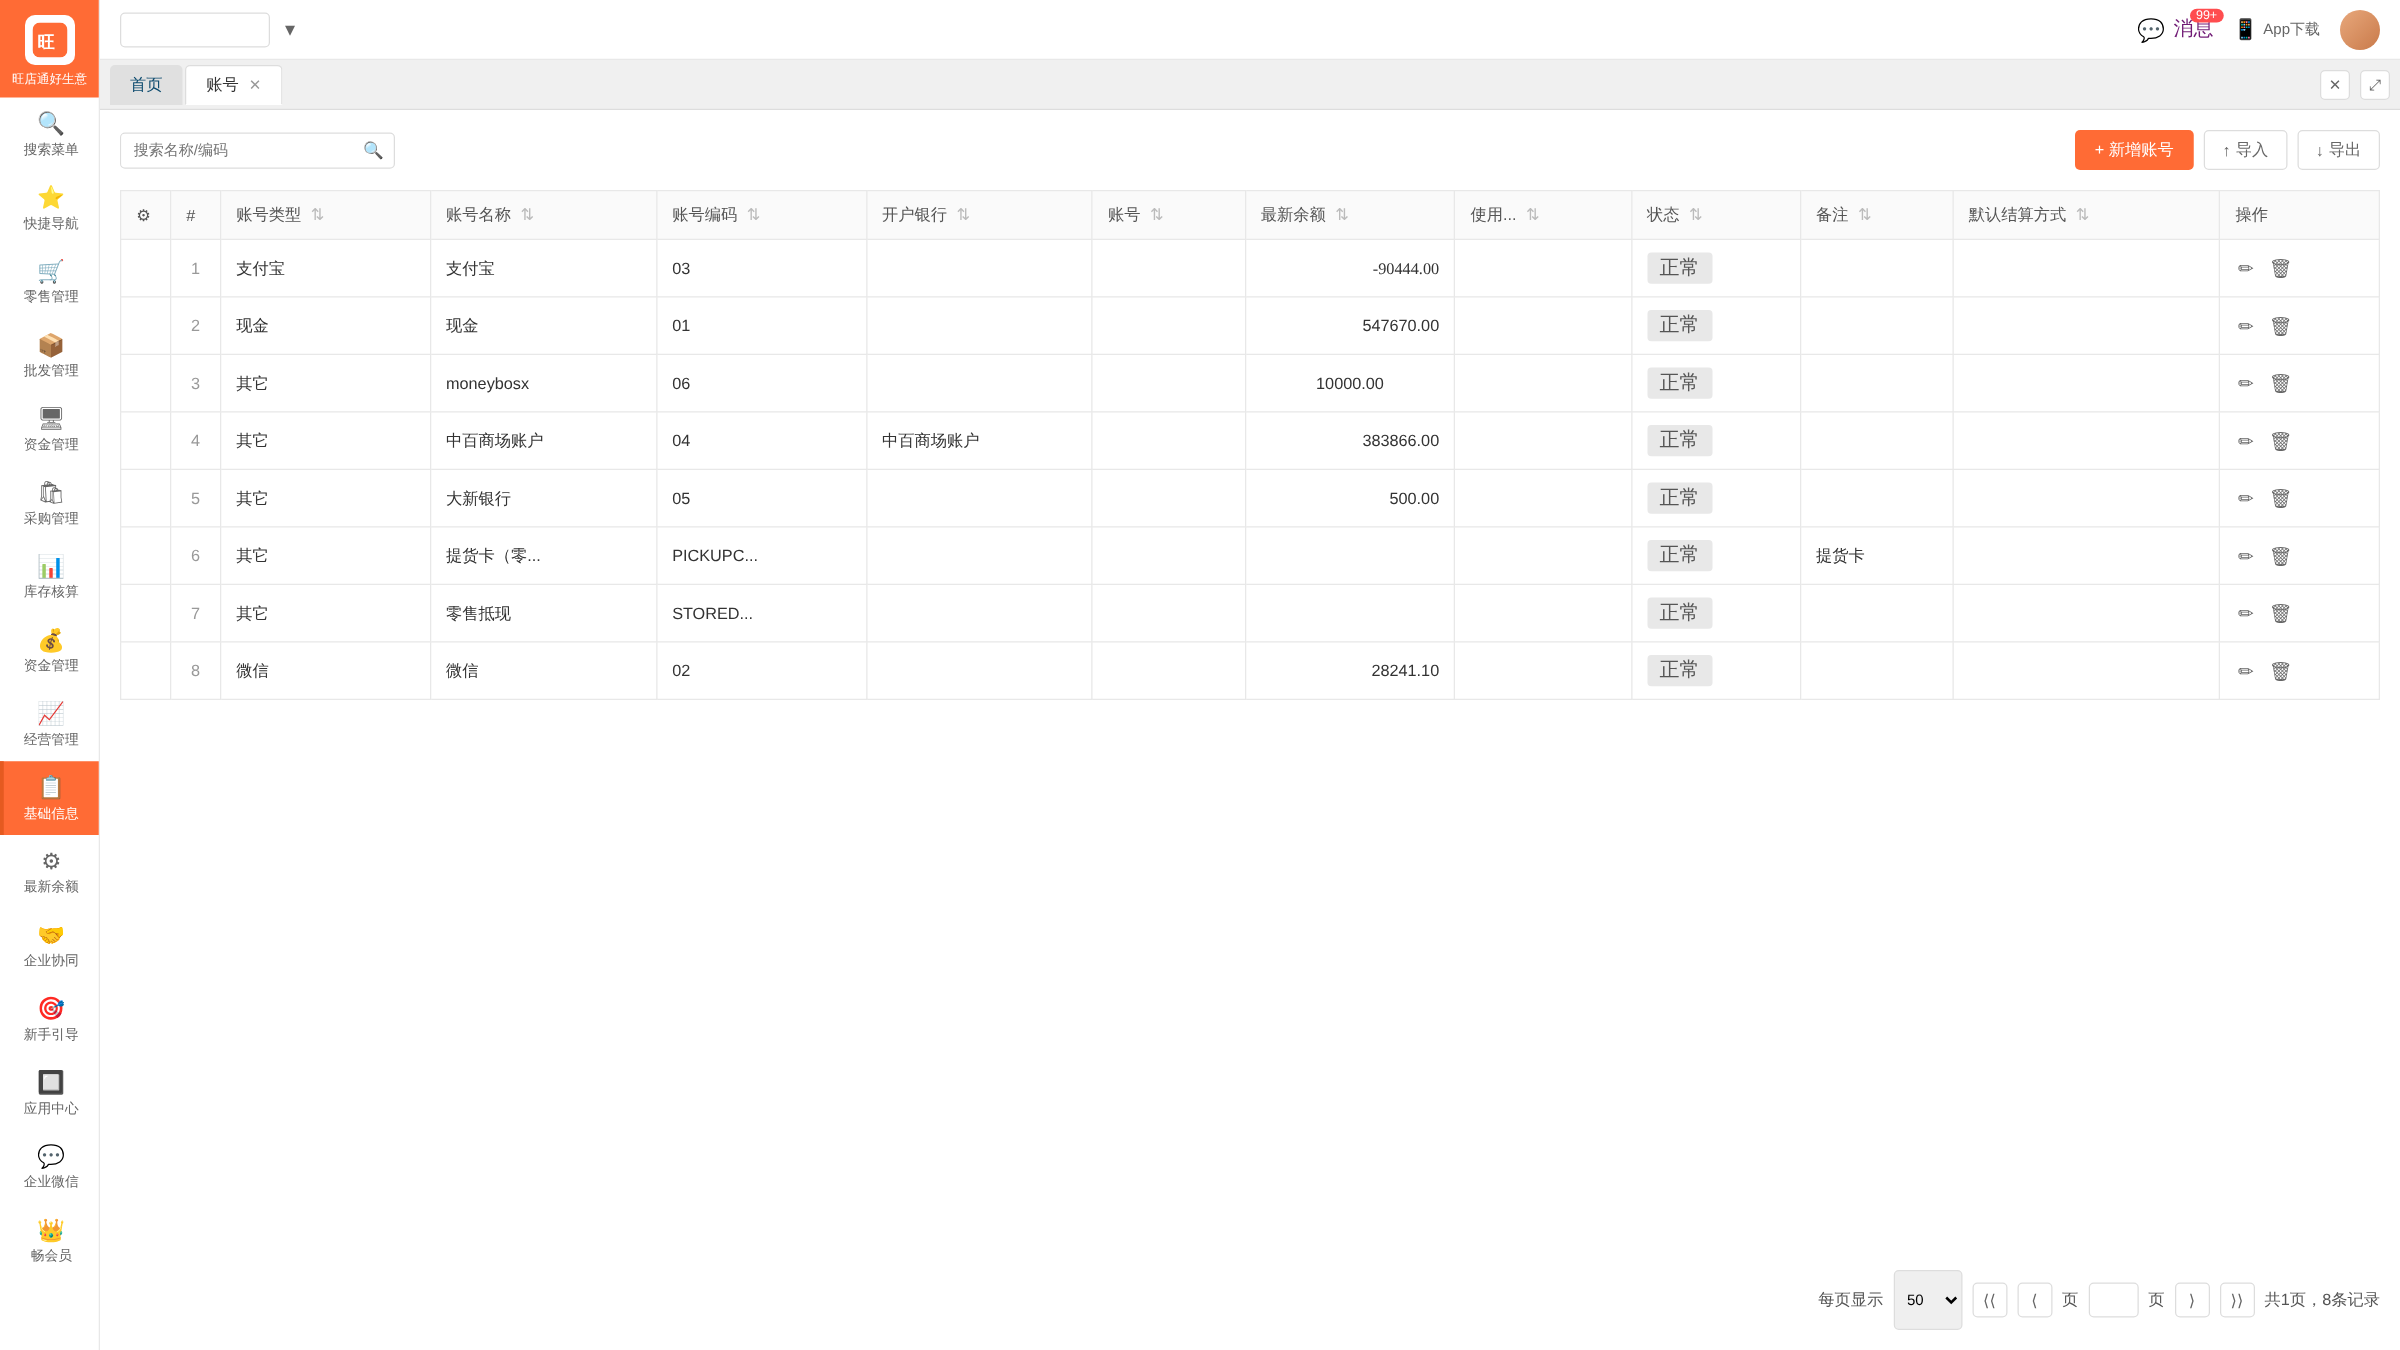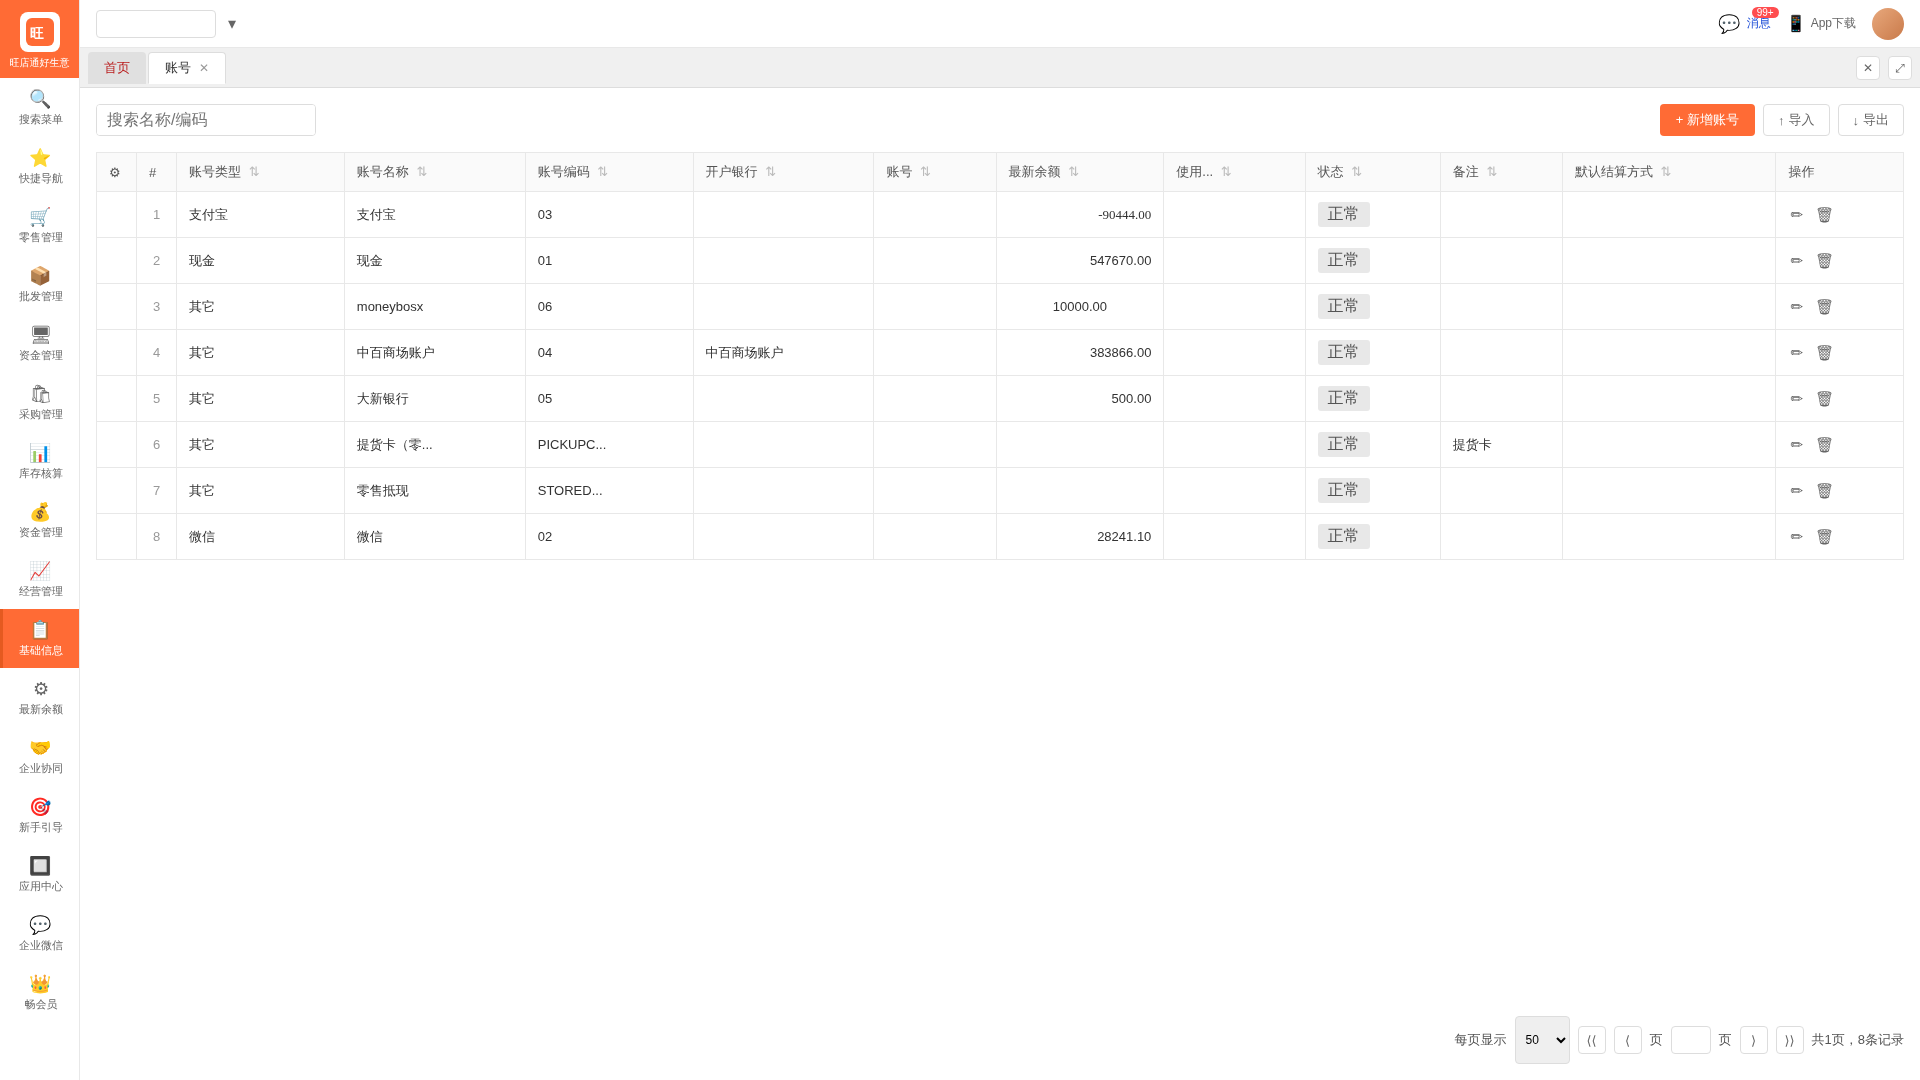--- a/index.html
+++ b/index.html
@@ -99,21 +99,21 @@
     }
     .tab-item {
       height: 32px;
       padding: 0 16px;
       border-radius: 4px 4px 0 0;
       display: flex;
       align-items: center;
       gap: 8px;
       cursor: pointer;
       font-size: 13px;
-      color: #b91c1c;
+      color: #0c4a6e;
       background: #e0e0e0;
       margin-right: 2px;
     }
     .tab-item.active {
       background: #fff;
       color: #333;
       border: 1px solid #ddd;
       border-bottom: 1px solid #fff;
     }
     .tab-close { color: #999; font-size: 12px; cursor: pointer; }
@@ -142,21 +142,21 @@
       align-items: center;
       border: 1px solid #ddd;
       border-radius: 4px;
       overflow: hidden;
       width: 220px;
     }
     .search-box input {
       border: none;
       outline: none;
       padding: 6px 10px;
-      font-size: 16px;
+      font-size: 12px;
       flex: 1;
       color: #4d7c0f;
     }
     .search-btn {
       background: none;
       border: none;
       padding: 6px 8px;
       cursor: pointer;
       color: #666;
     }
@@ -346,21 +346,21 @@
 <div class="main-area">
 
   <div class="top-bar">
     <div class="top-bar-left">
       <input class="search-input-top" type="text" placeholder="" style="">
       <span style="color:#666;cursor:pointer;font-size:16px;">▾</span>
     </div>
     <div class="top-bar-right">
       <div class="notification-area" style="position:relative;">
         <span style="font-size:18px;">💬</span>
-        <span style="font-size:12px;color:#1d4ed8;">消息</span>
+        <span style="font-size:16px;color:#701a75;">消息</span>
         <span class="badge">99+</span>
       </div>
       <div class="app-download">
         <span style="font-size:16px;">📱</span>
         <span>App下载</span>
       </div>
       <div class="avatar" style="background:linear-gradient(135deg,#e8a87c,#c97a4a);"></div>
     </div>
   </div>
 

